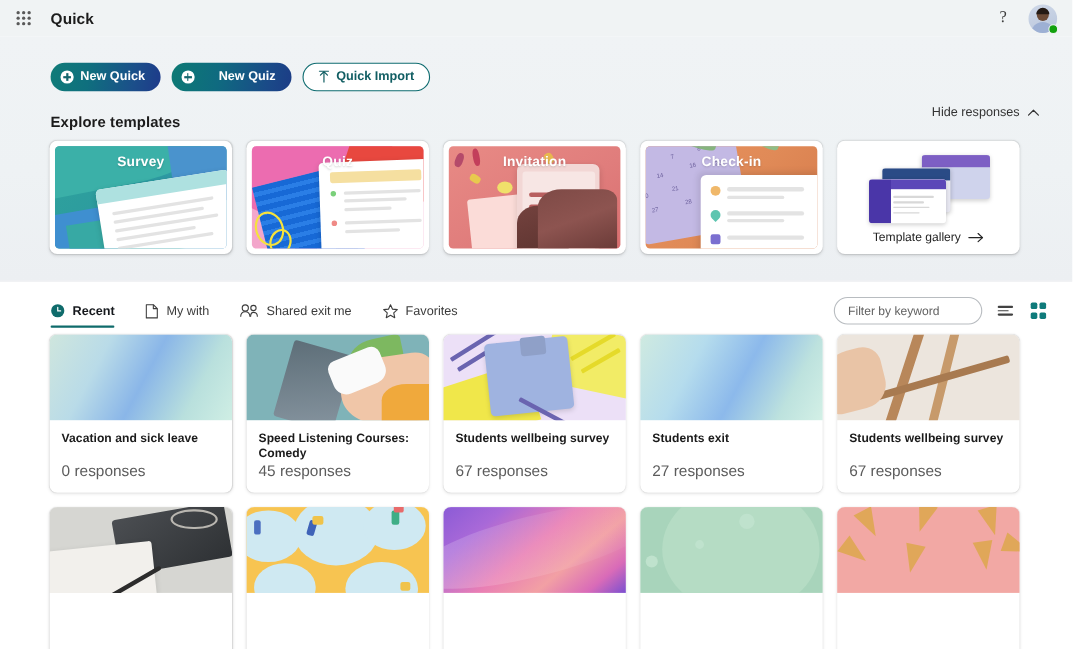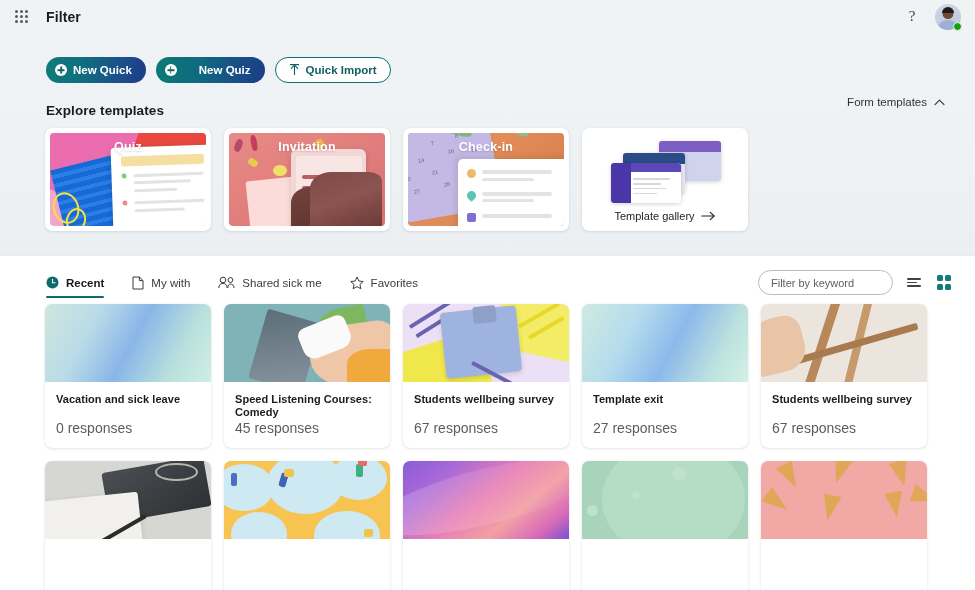--- a/index.html
+++ b/index.html
@@ -553,21 +553,21 @@
         <i></i>
         <i></i>
         <i></i>
         <i></i>
         <i></i>
         <i></i>
         <i></i>
         <i></i>
     </div>
   </div>
-  <div class="app-title">Filter</div>
+  <div class="app-title">Quick</div>
   <div class="header-right">
     <div class="help-btn">?</div>
     <div class="avatar-wrap">
       <div class="avatar">
         <span class="body"></span>
         <span class="face"></span>
         <span class="hair"></span>
       </div>
       <span class="presence"></span>
     </div>
@@ -589,30 +589,47 @@
       <svg class="up-arrow" width="11" height="12" viewBox="0 0 11 12">
         <path d="M5.5 1.4 L5.5 11" stroke="#115e63" stroke-width="1.1" fill="none"></path>
         <path d="M2.3 4.3 L5.5 1.2 L8.7 4.3" stroke="#115e63" stroke-width="1.1" fill="none" stroke-linecap="round" stroke-linejoin="round"></path>
         <path d="M1.4 0.6 L9.6 0.6" stroke="#115e63" stroke-width="1.1" fill="none" stroke-linecap="round"></path>
       </svg>
       <span>Quick Import</span>
     </button>
   </div>
 
   <div class="hide-templates">
-    <span>Form templates</span>
+    <span>Hide responses</span>
     <svg width="11" height="7" viewBox="0 0 11 7">
       <path d="M1 5.6 L5.5 1.2 L10 5.6" stroke="#333" stroke-width="1.1" fill="none" stroke-linecap="round" stroke-linejoin="round"></path>
     </svg>
   </div>
 
   <div class="explore-title">Explore templates</div>
 
   <div class="template-row">
 
+    <div class="tpl-card">
+      <div class="tpl-thumb th-survey">
+        <span class="band-a"></span>
+          <span class="band-b"></span>
+        <span class="band-c"></span>
+          <span class="band-d"></span>
+        <div class="paper">
+          <span class="hdr"></span>
+          <span class="ln" style="left:10%;top:28%;width:76%;"></span>
+          <span class="ln" style="left:10%;top:38%;width:68%;"></span>
+          <span class="ln" style="left:10%;top:48%;width:78%;"></span>
+          <span class="ln" style="left:10%;top:58%;width:60%;"></span>
+          <span class="ln" style="left:10%;top:68%;width:72%;"></span>
+        </div>
+        <div class="tpl-label">Survey</div>
+      </div>
+    </div>
 
     <div class="tpl-card">
       <div class="tpl-thumb th-quiz">
         <span class="blob-pink"></span>
         <span class="blob-red"></span>
         <span class="blue-sheet"></span>
         <span class="squiggle"></span>
         <span class="squiggle2"></span>
         <div class="paper">
           <span class="yellowbar"></span>
@@ -738,21 +755,21 @@
 
     <div class="tab">
       <span class="ic">
         <svg width="17" height="13" viewBox="0 0 17 13">
           <circle cx="5" cy="4" r="2.8" fill="none" stroke="#3b3b3b" stroke-width="1"></circle>
           <path d="M0.8 12 C0.8 8.8 2.8 7.4 5 7.4 C7.2 7.4 9.2 8.8 9.2 12" fill="none" stroke="#3b3b3b" stroke-width="1"></path>
           <circle cx="12.4" cy="4" r="2.4" fill="none" stroke="#3b3b3b" stroke-width="1"></circle>
           <path d="M9.8 12 C9.8 9.2 11 8 12.4 8 C14 8 16 9 16 12" fill="none" stroke="#3b3b3b" stroke-width="1"></path>
         </svg>
       </span>
-      <span>Shared sick me</span>
+      <span>Shared exit me</span>
     </div>
 
     <div class="tab">
       <span class="ic">
         <svg width="14" height="14" viewBox="0 0 14 14">
           <path d="M7 1 L8.85 5.05 L13.2 5.5 L9.95 8.45 L10.85 12.8 L7 10.6 L3.15 12.8 L4.05 8.45 L0.8 5.5 L5.15 5.05 Z" fill="none" stroke="#3b3b3b" stroke-width="1" stroke-linejoin="round"></path>
         </svg>
       </span>
       <span>Favorites</span>
     </div>
@@ -817,21 +834,21 @@
         </div>
         <div class="fc-body">
           <div class="fc-title">Students wellbeing survey</div>
           <div class="fc-resp">67 responses</div>
         </div>
       </div>
 
       <div class="form-card">
         <div class="fc-thumb t-exit"></div>
         <div class="fc-body">
-          <div class="fc-title">Template exit</div>
+          <div class="fc-title">Students exit</div>
           <div class="fc-resp">27 responses</div>
         </div>
       </div>
 
       <div class="form-card">
         <div class="fc-thumb t-easel">
           <span class="wood" style="left:34%;top:-10%;width:9px;height:130%;transform:rotate(18deg);"></span>
           <span class="wood" style="left:56%;top:-14%;width:8px;height:130%;transform:rotate(14deg);background:#c79a6b;"></span>
           <span class="wood" style="left:20%;top:46%;width:76%;height:7px;transform:rotate(-16deg);background:#a87a50;"></span>
           <span class="hand2"></span>

